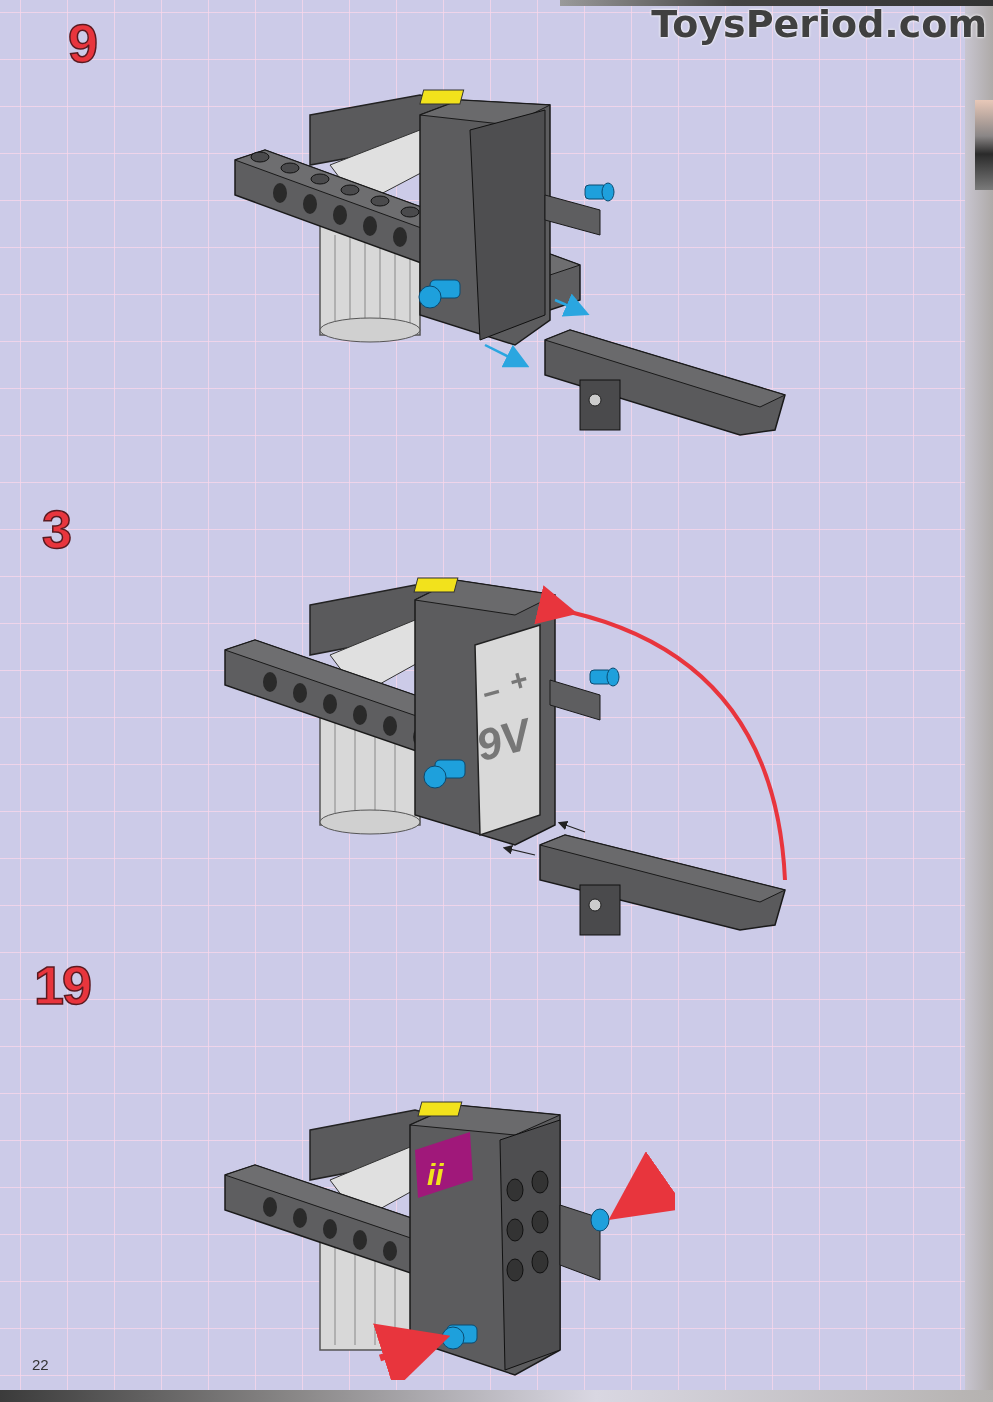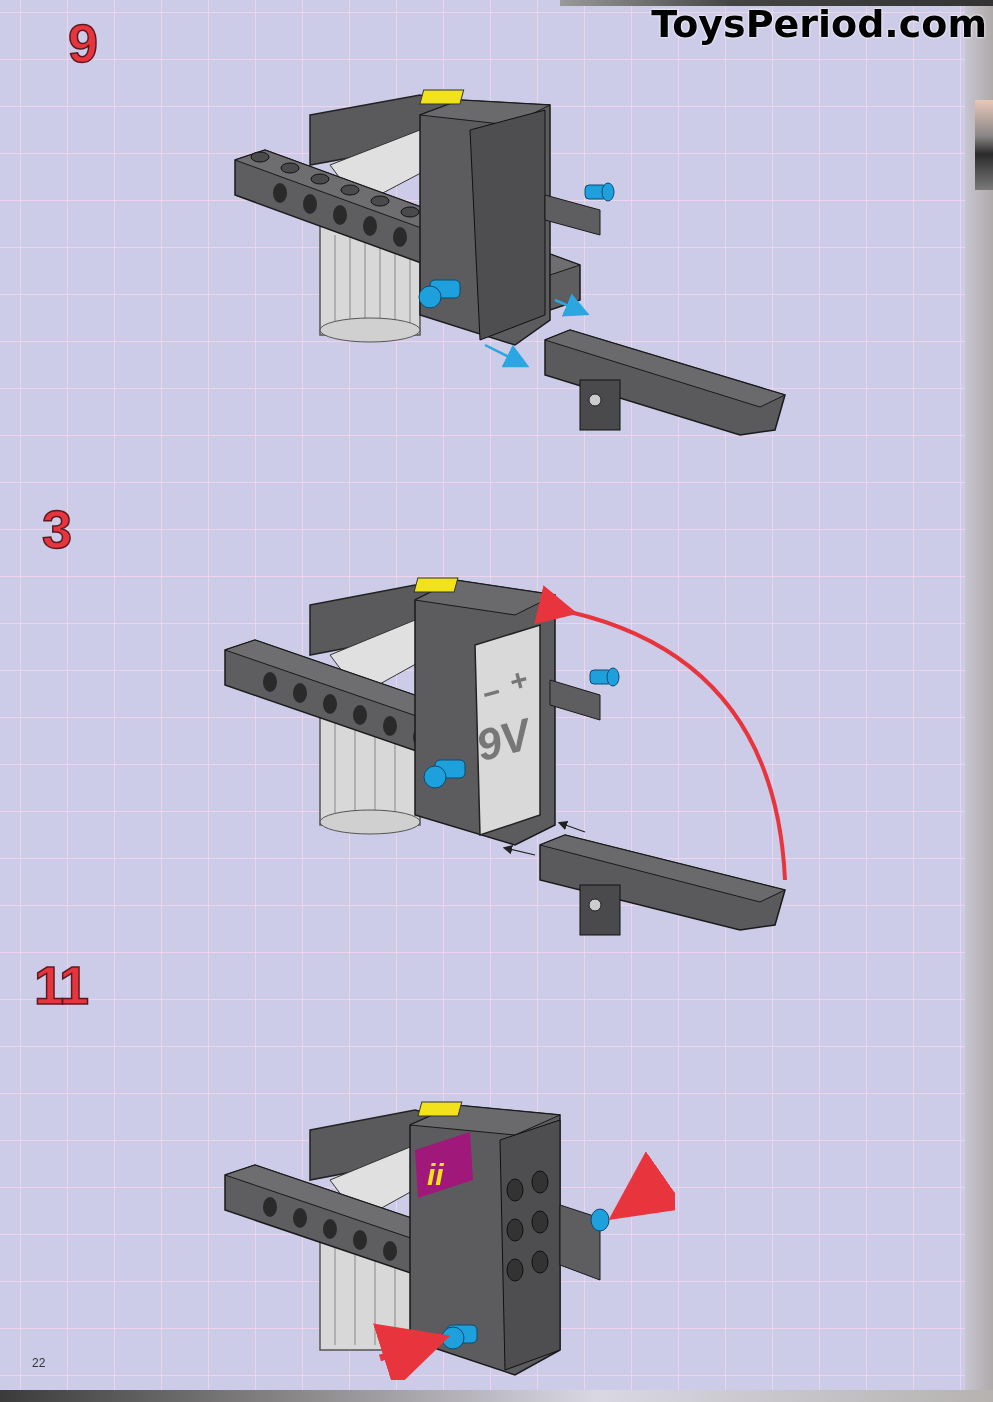--- a/index.html
+++ b/index.html
@@ -30,32 +30,32 @@
     background: linear-gradient(to right, #3b3b3b, #8a8888 30%, #d9d7e2 60%, #b5b2b0);
   }
   .top-shadow {
     position: absolute; left: 560px; top: 0; width: 433px; height: 6px;
     background: linear-gradient(to right, #9a9a9a, #444 40%, #333);
   }
   .watermark {
     position: absolute; right: 6px; top: 2px;
     font-family: "DejaVu Sans", sans-serif; font-weight: bold;
     font-size: 38px; letter-spacing: 0px;
-    color: #000000;
+    color: #404040;
     text-shadow: 0 0 3px rgba(255,255,255,0.9), 0 0 2px rgba(255,255,255,0.9);
     text-align: right;
   }
   .step-num {
     position: absolute; font-family: "Liberation Sans", sans-serif;
     font-weight: bold; color: #e8353d; font-size: 54px; line-height: 1;
     -webkit-text-stroke: 1.5px #5a1a20;
     letter-spacing: -2px;
   }
   .page-num {
-    position: absolute; left: 32px; top: 1356px; font-size: 12px; color: #333;
+    position: absolute; left: 32px; top: 1356px; font-size: 15px; color: #333;
   }
   .illus { position: absolute; }
 </style>
 </head>
 <body>
 
 <div class="page"></div>
 <div class="page-edge"></div>
 <div class="right-strip"></div>
 <div class="top-shadow"></div>
@@ -207,21 +207,21 @@
   <line x1="370" y1="262" x2="345" y2="253" stroke="#222" stroke-width="1.2" marker-end="url(#ak)"></line>
   <line x1="320" y1="285" x2="290" y2="278" stroke="#222" stroke-width="1.2" marker-end="url(#ak)"></line>
   <g>
     <polygon points="325,275 350,265 570,320 560,355 525,360 325,310" fill="#5a5a5c" stroke="#1a1a1a" stroke-width="1.5"></polygon>
     <polygon points="325,275 350,265 570,320 545,332" fill="#6a6a6c" stroke="#1a1a1a"></polygon>
     <rect x="365" y="315" width="40" height="50" fill="#4a4a4c" stroke="#111"></rect>
     <circle cx="380" cy="335" r="6" fill="#ccc" stroke="#222"></circle>
   </g>
 </svg>
 
-<div class="step-num" style="left:34px; top:958px;">11</div>
+<div class="step-num" style="left:34px; top:958px;">19</div>
 
 <svg class="illus" style="left:215px; top:1090px;" width="460" height="290" viewBox="0 0 460 290">
   <defs>
     <marker id="ar2" markerWidth="10" markerHeight="10" refX="8" refY="5" orient="auto">
       <path d="M0,0 L10,5 L0,10 z" fill="#e8353d"></path>
     </marker>
   </defs>
   <g>
     <rect x="105" y="140" width="100" height="120" fill="#d8d8d8" stroke="#555" stroke-width="1.5"></rect>
     <g stroke="#888">

